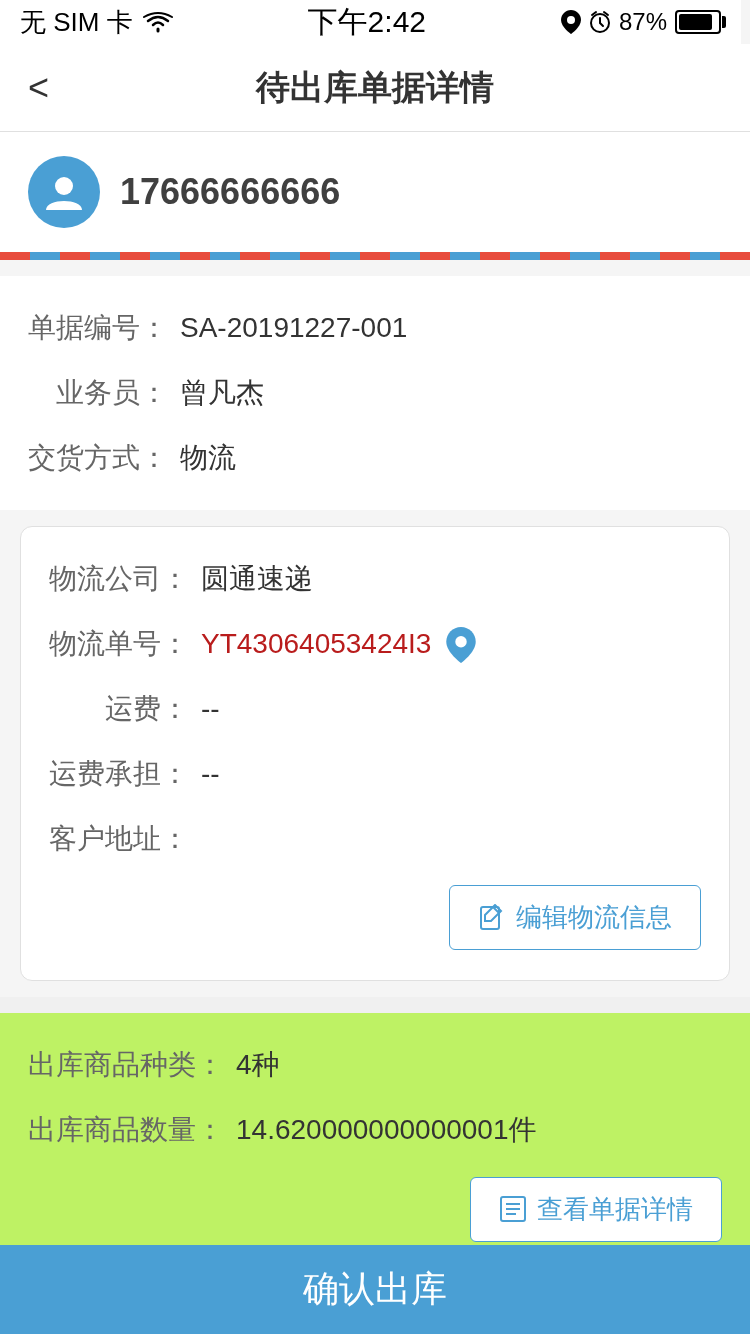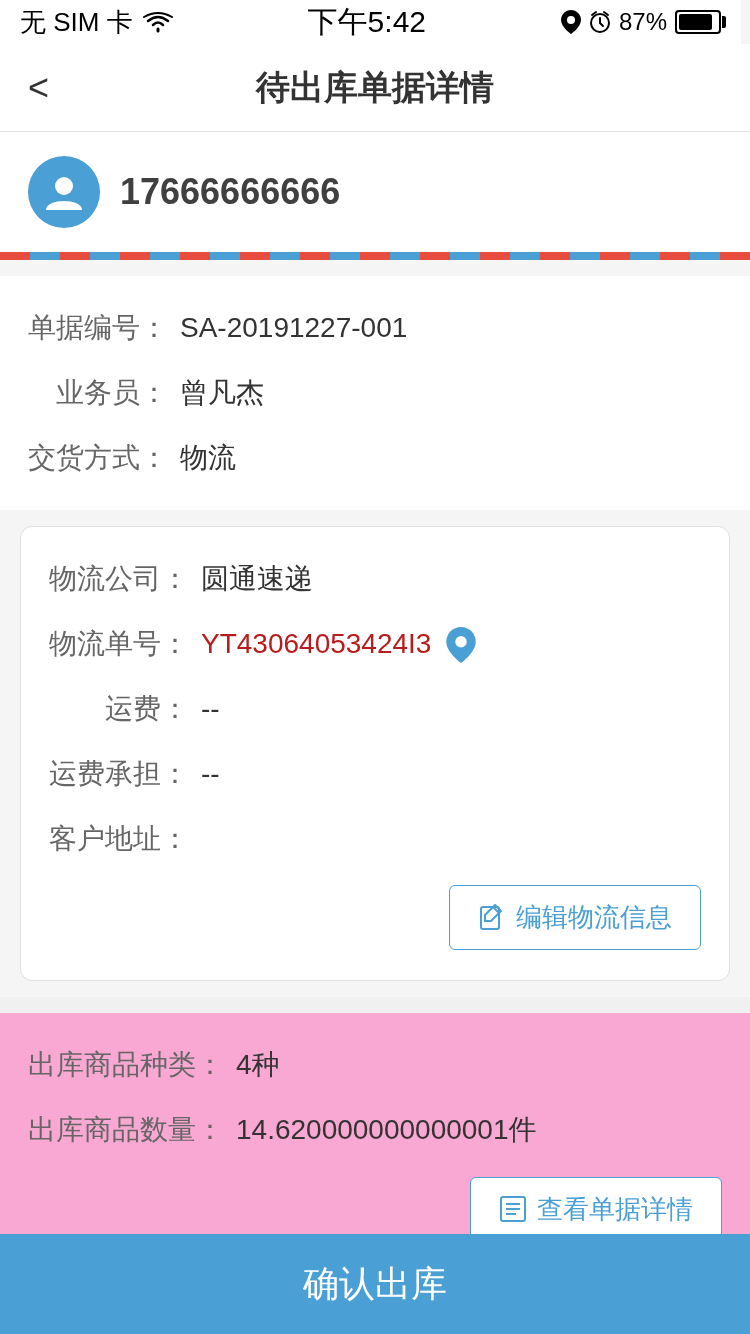--- a/index.html
+++ b/index.html
@@ -194,21 +194,21 @@
 
     
     .section-divider {
       width: 750px;
       height: 16px;
       background: #f0f0f0;
     }
 
     
     .quantity-section {
-      background: #f9a8d4;
+      background: #bef264;
       padding: 30px 28px;
     }
     .view-detail-btn {
       border: 1px solid #4a9fd4;
       border-radius: 6px;
       padding: 14px 28px;
       color: #4a9fd4;
       font-size: 26px;
       display: flex;
       align-items: center;
@@ -230,21 +230,21 @@
       height: 200px;
     }
 
     
     .confirm-btn-wrap {
       position: fixed;
       bottom: 0;
       left: 0;
       width: 750px;
       background: #4a9fd4;
-      height: 100px;
+      height: 89px;
       display: flex;
       align-items: center;
       justify-content: center;
       cursor: pointer;
     }
     .confirm-btn-text {
       color: #fff;
       font-size: 36px;
       font-weight: 500;
     }
@@ -261,21 +261,21 @@
 <div class="status-bar">
   <div class="status-left">
     <span>无 SIM 卡</span>
     <svg width="30" height="22" viewBox="0 0 30 22" fill="none">
       <path d="M15 18 L15 20" stroke="#000" stroke-width="3" stroke-linecap="round"></path>
       <path d="M10 14 Q15 9 20 14" stroke="#000" stroke-width="2.5" stroke-linecap="round" fill="none"></path>
       <path d="M5 10 Q15 2 25 10" stroke="#000" stroke-width="2.5" stroke-linecap="round" fill="none"></path>
       <path d="M1 6 Q15 -2 29 6" stroke="#000" stroke-width="2" stroke-linecap="round" fill="none"></path>
     </svg>
   </div>
-  <div class="status-center">下午5:42</div>
+  <div class="status-center">下午2:42</div>
   <div class="status-right">
     <svg width="20" height="24" viewBox="0 0 20 24" fill="none">
       <path d="M10 0 C4.5 0 0 4.5 0 10 C0 17 10 24 10 24 C10 24 20 17 20 10 C20 4.5 15.5 0 10 0Z" fill="#000"></path>
       <circle cx="10" cy="10" r="4" fill="#fff"></circle>
     </svg>
     <svg width="22" height="24" viewBox="0 0 22 24" fill="none">
       <circle cx="11" cy="13" r="9" stroke="#000" stroke-width="2" fill="none"></circle>
       <path d="M11 8 L11 13 L14 16" stroke="#000" stroke-width="2" stroke-linecap="round"></path>
       <path d="M3 5 L7 2" stroke="#000" stroke-width="2" stroke-linecap="round"></path>
       <path d="M19 5 L15 2" stroke="#000" stroke-width="2" stroke-linecap="round"></path>

